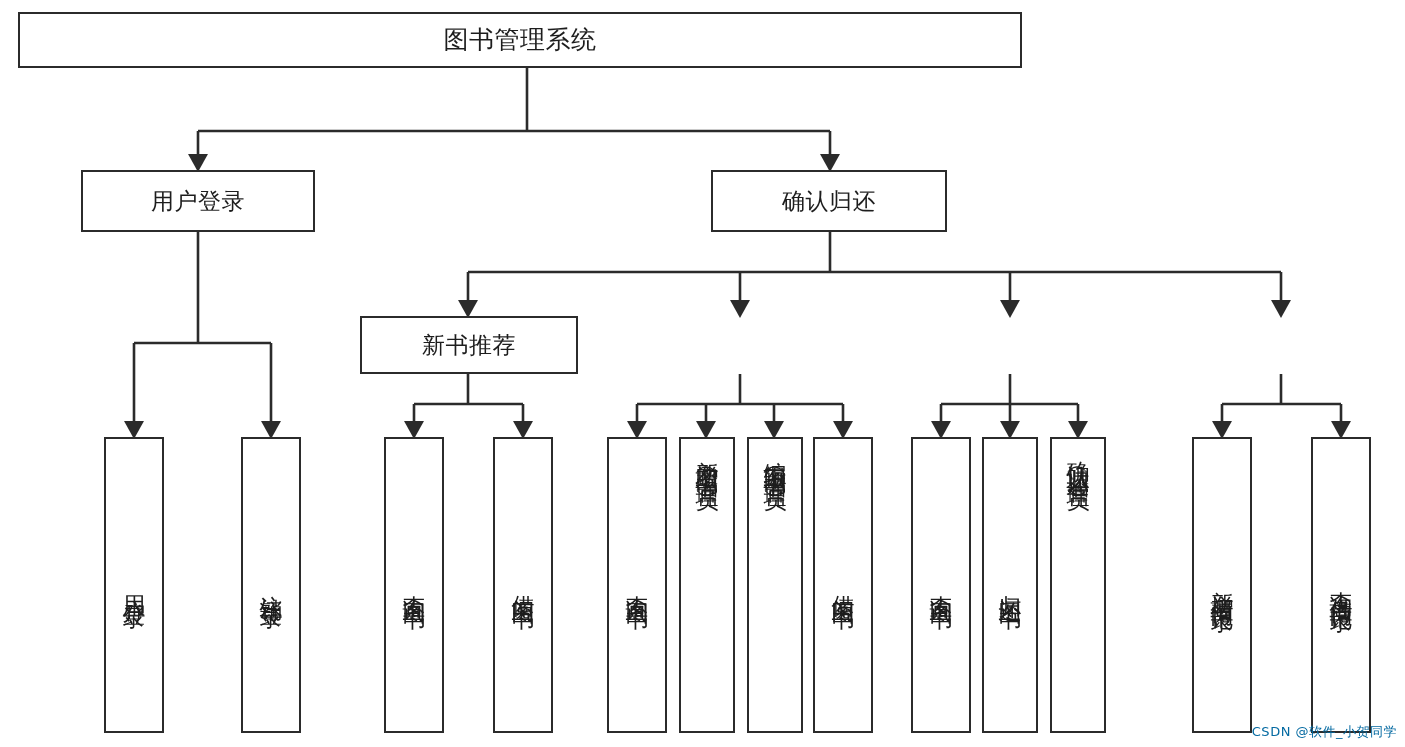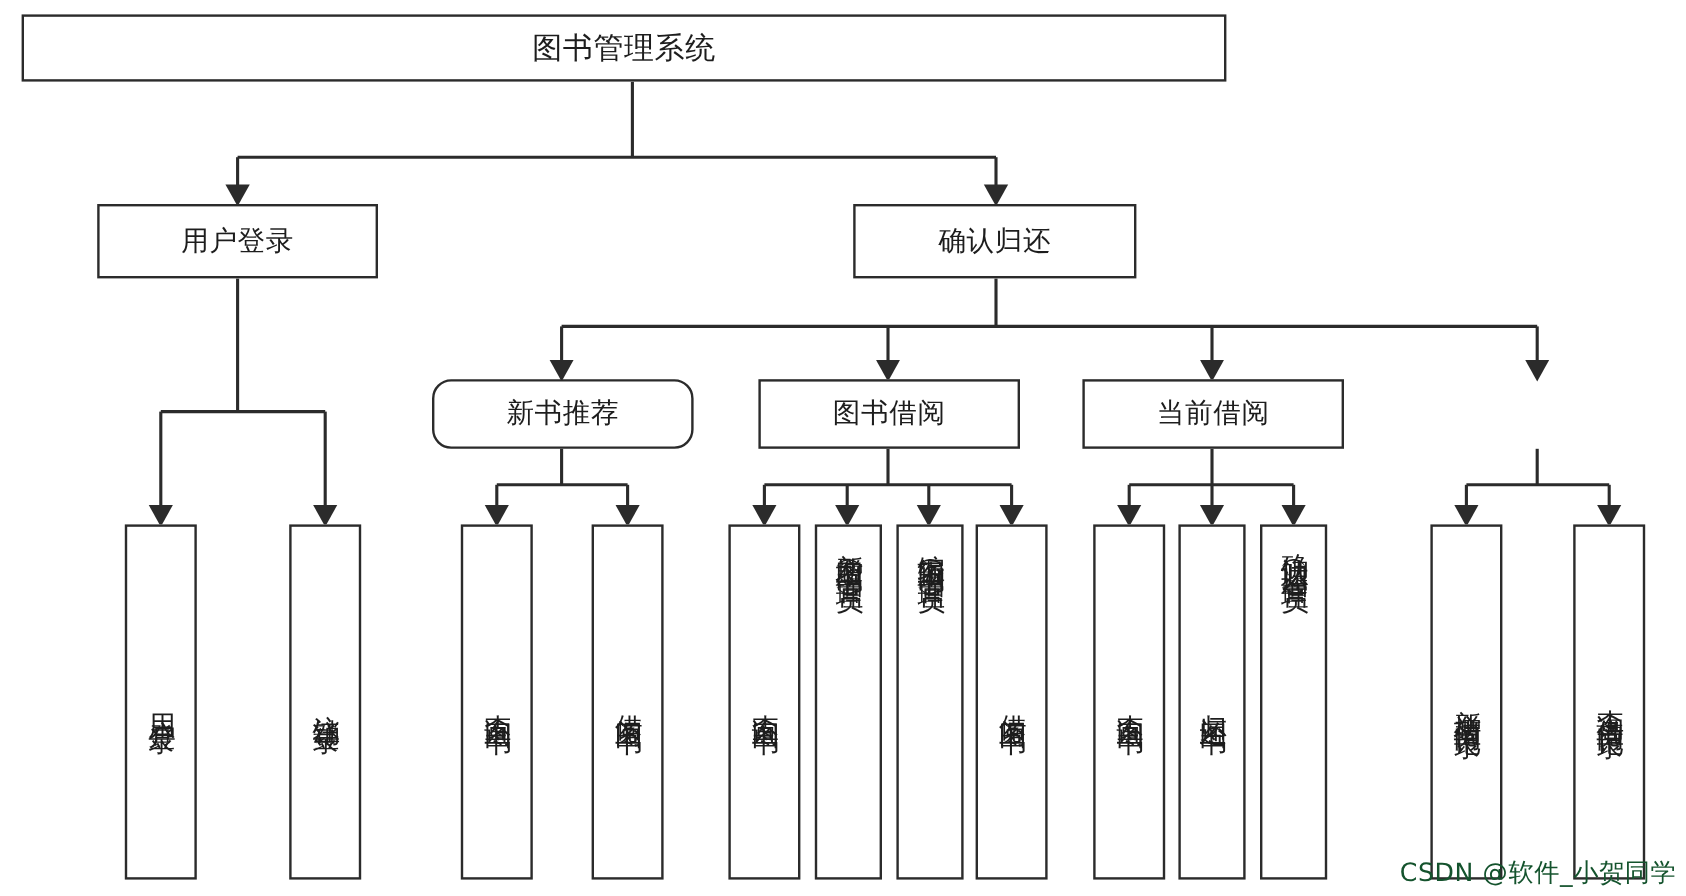--- a/index.html
+++ b/index.html
@@ -71,22 +71,22 @@
   .node.leaf.top-aligned {
     align-items: flex-start;
   }
   .node.leaf.top-aligned .node-label {
     margin-top: 4px;
   }
   #watermark {
     position: absolute;
     right: 8px;
     bottom: 6px;
-    font-size: 21px;
-    color: #14532d;
+    font-size: 13px;
+    color: #0369a1;
     letter-spacing: 0.5px;
     z-index: 5;
     white-space: nowrap;
   }
 </style>
 </head>
 <body>
 
 <div id="diagram-root">
 
@@ -144,28 +144,22 @@
     <span class="node-label">图书管理系统</span>
   </div>
 
   <div class="node level-2" style="left:81px; top:170px; width:234px; height:62px;">
     <span class="node-label">用户登录</span>
   </div>
   <div class="node level-2" style="left:711px; top:170px; width:236px; height:62px;">
     <span class="node-label">确认归还</span>
   </div>
 
-  <div class="node level-3" style="left:360px; top:316px; width:218px; height:58px;border-radius:16px;">
+  <div class="node level-3" style="left:360px; top:316px; width:218px; height:58px;">
     <span class="node-label">新书推荐</span>
-  </div>
-  <div class="node level-3" style="left:632px; top:316px; width:218px; height:58px;">
-    <span class="node-label">图书借阅</span>
-  </div>
-  <div class="node level-3" style="left:902px; top:316px; width:218px; height:58px;">
-    <span class="node-label">当前借阅</span>
   </div>
 
   <div class="node leaf centered" style="left:104px; top:437px; width:60px; height:296px;">
     <span class="node-label">用户登录</span>
   </div>
   <div class="node leaf centered" style="left:241px; top:437px; width:60px; height:296px;">
     <span class="node-label">注销登录</span>
   </div>
 
   <div class="node leaf centered" style="left:384px; top:437px; width:60px; height:296px;">

